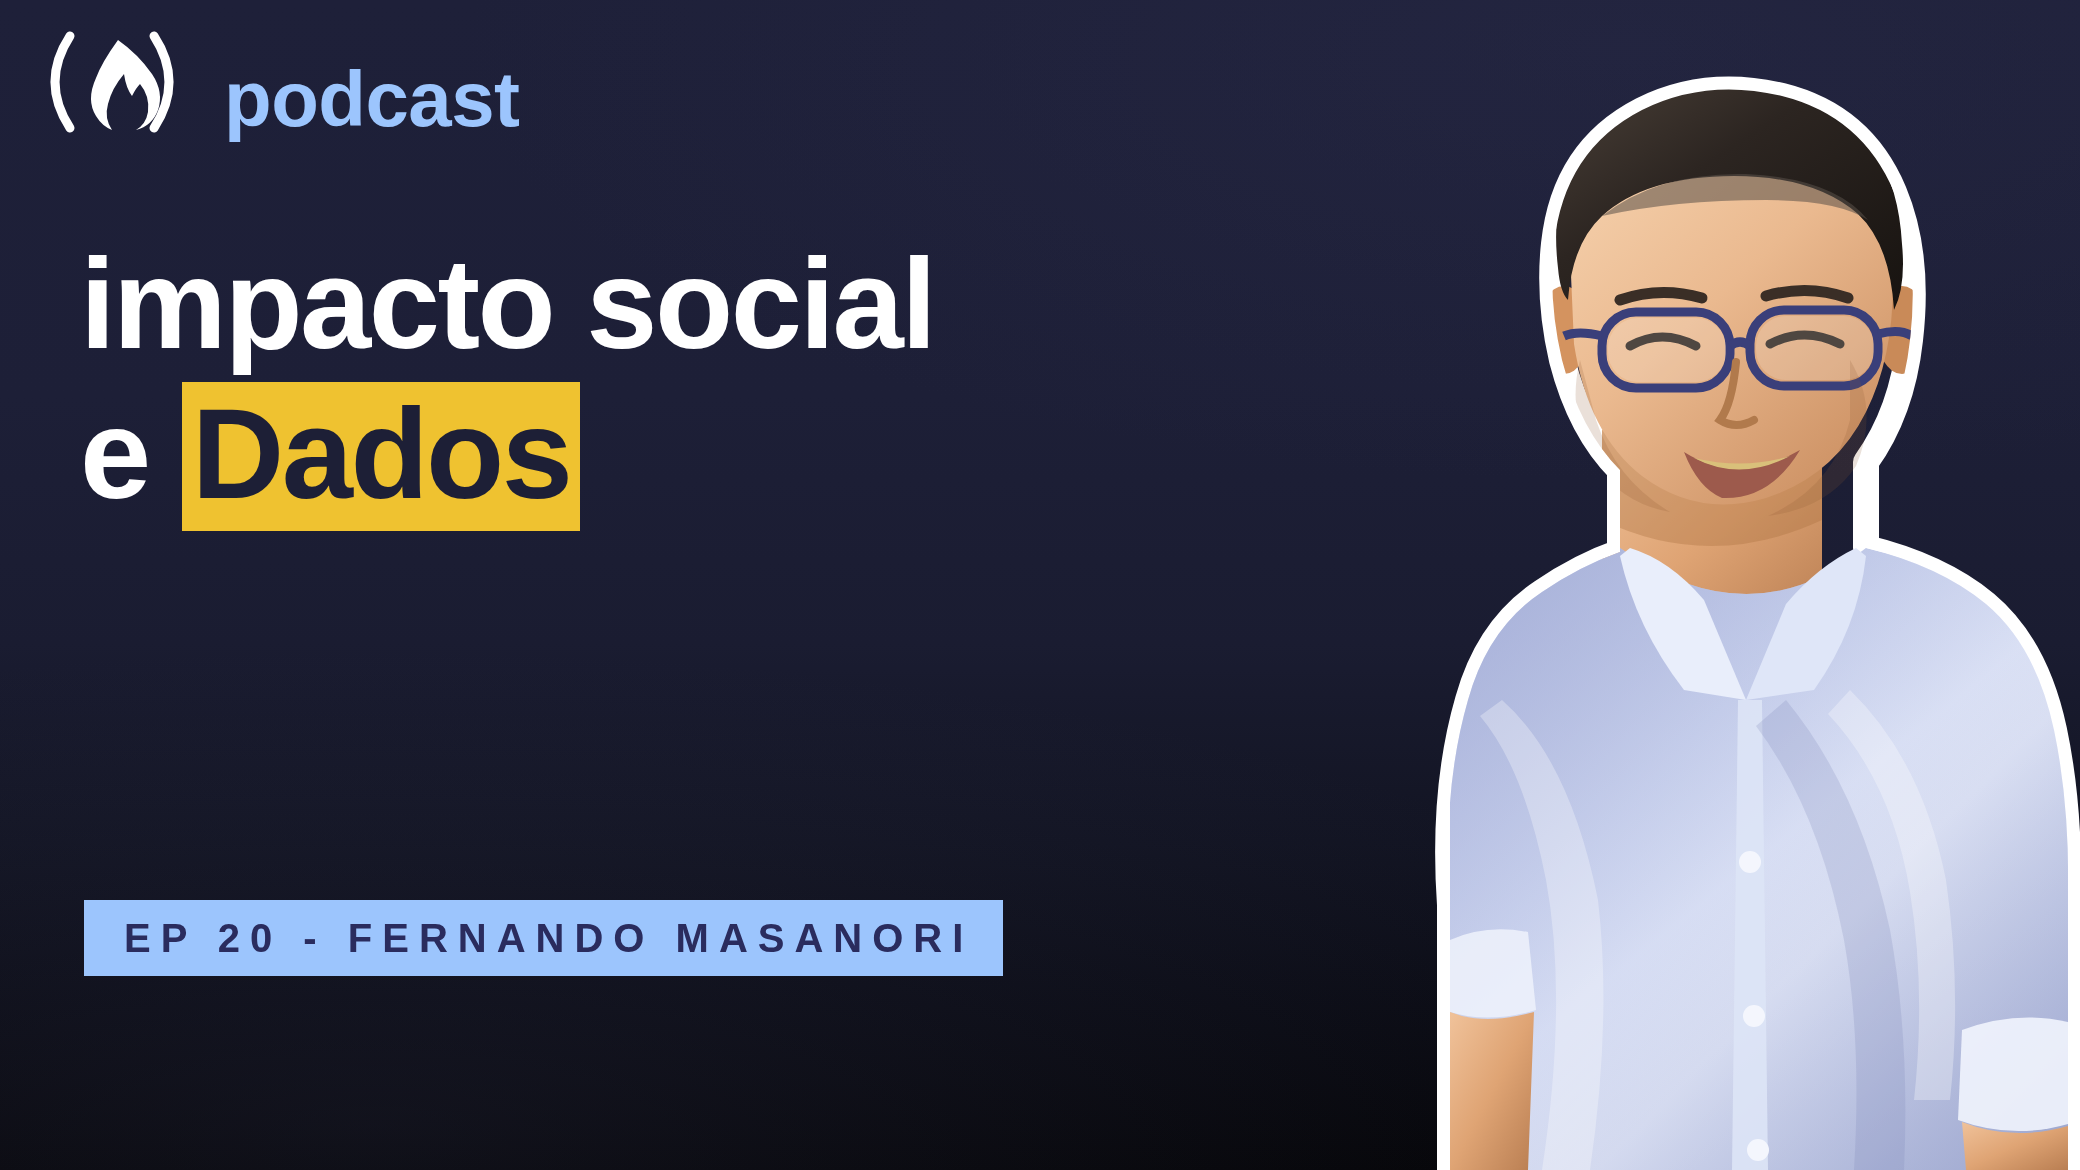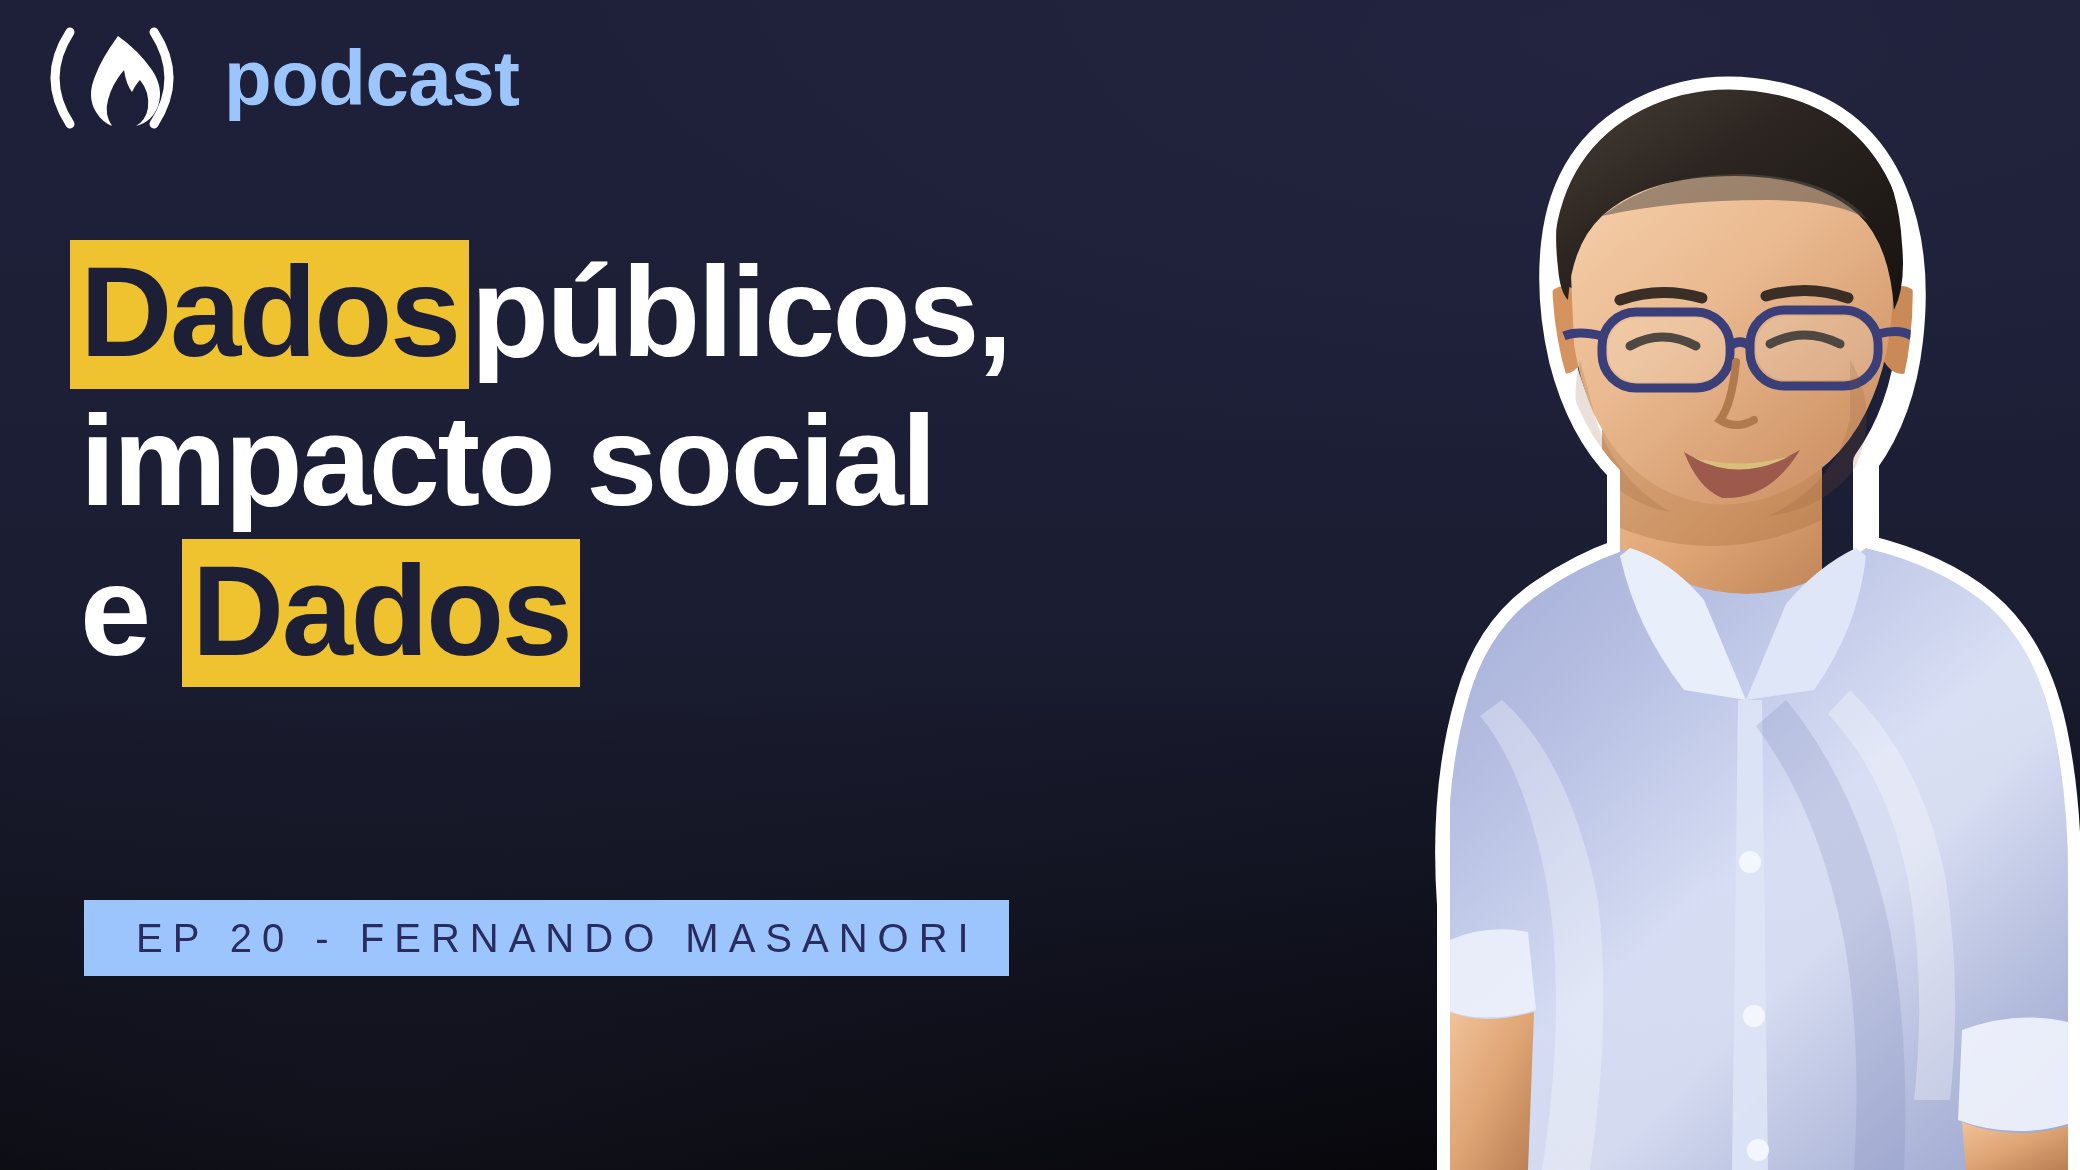--- a/index.html
+++ b/index.html
@@ -34,21 +34,21 @@
       radial-gradient(90% 60% at 78% 4%, rgba(46,48,80,0.30) 0%, rgba(0,0,0,0) 62%);
     pointer-events: none;
   }
 
   
   .brand {
     position: absolute;
     left: 26px;
     top: 18px;
     display: flex;
-    align-items: center;
+    align-items: flex-end;
     gap: 26px;
     height: 120px;
   }
   .brand-logo {
     width: 172px;
     height: 112px;
     display: block;
   }
   .brand-word {
     font-size: 78px;
@@ -92,23 +92,23 @@
   .line3 { margin-top: 14px; }
 
   
   .ep-badge {
     position: absolute;
     left: 84px;
     top: 900px;
     background: #9cc5fd;
     color: #2a2c5e;
     font-size: 40px;
-    font-weight: 400;
+    font-weight: 700;
     letter-spacing: 10px;
-    padding: 18px 30px 18px 52px;
+    padding: 18px 30px 18px 40px;
     white-space: nowrap;
     line-height: 1;
   }
 
   
   .guest {
     position: absolute;
     right: 0;
     bottom: 0;
     width: 930px;
@@ -267,21 +267,20 @@
                  Q120 98 110 104
                  Q126 100 132 84
                  Q138 66 126 48
                  Q112 28 92 14 Z" fill="#ffffff"></path>
       </svg>
     </span>
     <span class="brand-word">podcast</span>
   </div>
 
   <div class="title">
-    <div class="title-line line1"><span class="hl">Dados</span><span>públicos,</span></div>
 
     <div class="title-line line2"><span>impacto social</span></div>
 
     <div class="title-line line3"><span>e </span><span class="hl tight">Dados</span></div>
   </div>
 
   <div class="ep-badge">EP 20 - FERNANDO MASANORI</div>
 
 </div>
 

